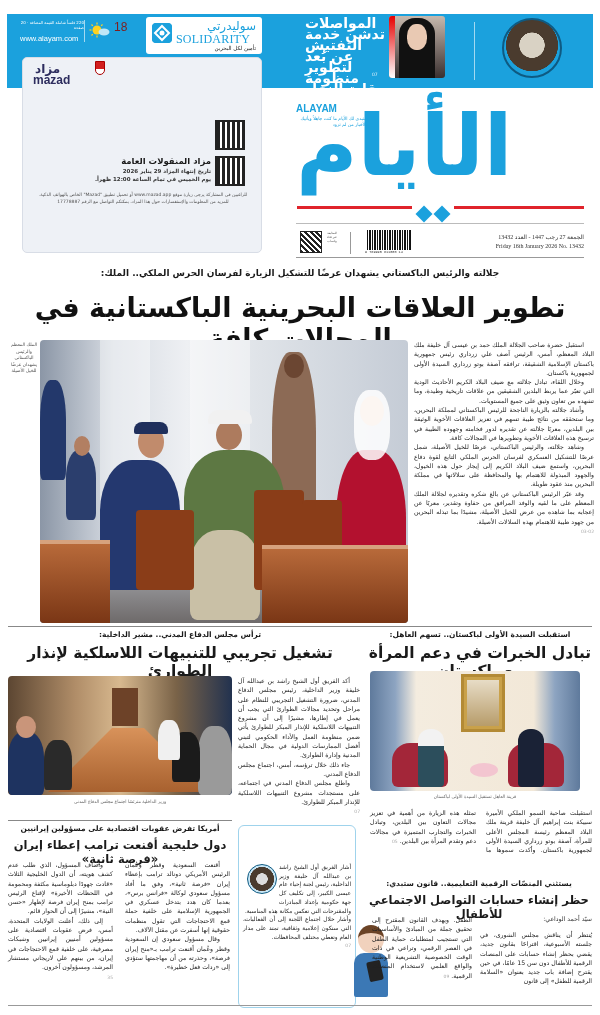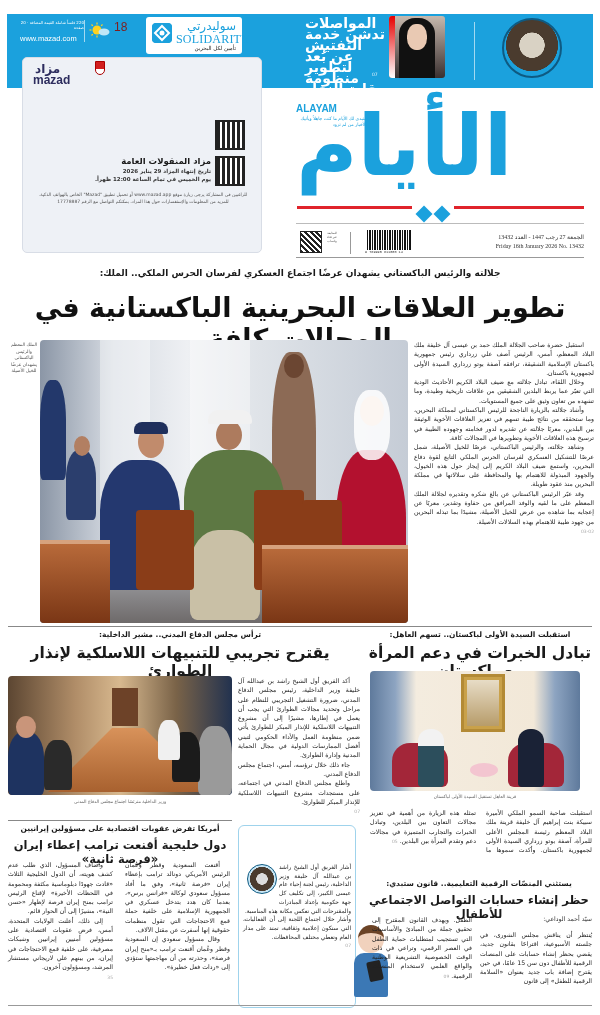--- a/index.html
+++ b/index.html
@@ -8,21 +8,21 @@
 
   
   .top-band { position: absolute; left: 0; top: 0; width: 600px; height: 92px; background: #ffffff; }
   .blue-strip { position: absolute; left: 7px; top: 14px; width: 586px; height: 74px; background: #1ba1dd; }
   .info-block { position: absolute; left: 20px; top: 20px; width: 64px; color: #fff; font-size: 4px; line-height: 5px; text-align: right; direction: rtl; }
   .info-url { position: absolute; left: 20px; top: 34px; font-size: 7.5px; color: #fff; font-family: "Liberation Sans", sans-serif; direction: ltr; }
   .weather-sep { position: absolute; left: 84px; top: 20px; width: 1px; height: 22px; background: rgba(255,255,255,0.6); }
   .weather-icon { position: absolute; left: 88px; top: 22px; width: 22px; height: 16px; }
   .weather-temp { position: absolute; left: 114px; top: 20px; font-size: 12px; color: #7f1d1d; font-family: "Liberation Sans", sans-serif; }
 
-  .solidarity { position: absolute; left: 146px; top: 17px; width: 96px; height: 37px; background: #fff; border-radius: 3px; }
+  .solidarity { position: absolute; left: 146px; top: 17px; width: 116px; height: 37px; background: #fff; border-radius: 3px; }
   .sol-logo { position: absolute; left: 6px; top: 6px; width: 20px; height: 20px; background: #1ba1dd; border-radius: 4px; }
   .sol-ar { position: absolute; right: 6px; top: 2px; font-size: 12px; color: #1ba1dd; direction: rtl; }
   .sol-en { position: absolute; left: 30px; top: 15px; font-size: 12px; color: #1ba1dd; font-family: "Liberation Serif", serif; letter-spacing: 0.2px; }
   .sol-tag { position: absolute; right: 6px; top: 28px; font-size: 5.5px; color: #1a1a1a; direction: rtl; }
 
   
   .year-logo { position: absolute; left: 502px; top: 18px; width: 60px; height: 60px; border-radius: 50%; border: 2px solid #0e5a82; background: radial-gradient(circle at 50% 45%, #d9d2c4 0 30%, #4a3b2e 31% 62%, #1ba1dd 63%); }
   .year-sep { position: absolute; left: 474px; top: 22px; width: 1px; height: 58px; background: rgba(255,255,255,0.6); }
   .promo-photo { position: absolute; left: 389px; top: 16px; width: 56px; height: 62px; border-radius: 3px; background: linear-gradient(#c7b9ae, #3a3030); overflow: hidden; }
   .promo-photo .flag { position: absolute; left: 0; top: 0; width: 6px; height: 62px; background: linear-gradient(#e60000, #ffffff); }
@@ -129,21 +129,21 @@
   .kids-body-r { position: absolute; left: 480px; top: 930px; width: 112px; font-size: 6.2px; line-height: 9.3px; color: #222; direction: rtl; text-align: justify; }
   .kids-body-l { position: absolute; left: 372px; top: 915px; width: 100px; font-size: 6.2px; line-height: 9.3px; color: #222; direction: rtl; text-align: justify; }
   .bottom-rule { position: absolute; left: 8px; top: 1005px; width: 584px; height: 1px; background: #999; }
 </style>
 </head>
 <body>
 
 <div class="top-band">
   <div class="blue-strip"></div>
   <div class="info-block">220 فلساً شاملة القيمة المضافة · 20 صفحة</div>
-  <div class="info-url">www.mazad.com</div>
+  <div class="info-url">www.alayam.com</div>
   <div class="weather-sep"></div>
   <svg class="weather-icon" viewBox="0 0 22 16">
     <circle cx="9" cy="8" r="4.5" fill="#ffd21f"></circle>
     <g stroke="#ffd21f" stroke-width="1.2">
       <line x1="9" y1="0.5" x2="9" y2="2.5"></line>
         <line x1="9" y1="13.5" x2="9" y2="15.5"></line>
       <line x1="1.5" y1="8" x2="3.5" y2="8"></line>
         <line x1="3.5" y1="2.5" x2="4.8" y2="3.8"></line>
       <line x1="3.5" y1="13.5" x2="4.8" y2="12.2"></line>
         <line x1="14.5" y1="2.5" x2="13.2" y2="3.8"></line>
@@ -202,21 +202,21 @@
 <div class="mast-hr-top"></div>
 <div class="mini-qr"></div>
 <div class="mini-qr-text">للمتابعة عبر قناة واتساب</div>
 <div class="mast-vsep"></div>
 <div class="barcode"></div>
 <div class="barcode-num">9 789995 811000 14</div>
 <div class="date-ar">الجمعة 27 رجب 1447 - العدد 13432</div>
 <div class="date-en">Friday 16th January 2026 No. 13432</div>
 <div class="mast-hr-bot"></div>
 
-<div class="kicker">جلالته والرئيس الباكستاني يشهدان عرضًا اجتماع العسكري لفرسان الحرس الملكي.. الملك:</div>
+<div class="kicker">جلالته والرئيس الباكستاني يشهدان عرضًا للتشكيل الزيارة لفرسان الحرس الملكي.. الملك:</div>
 <div class="headline">تطوير العلاقات البحرينية الباكستانية في المجالات كافة</div>
 
 <div class="side-caption">الملك المعظم والرئيس الباكستاني يشهدان عرضًا للخيل الأصيلة</div>
 <div class="lead-photo">
   <div class="lp-col" style="left:60px; width:50px;"></div>
   <div class="lp-col" style="left:150px; width:60px;"></div>
   <div class="lp-floor"></div>
 
   <div class="lp-person" style="left:232px; top:12px; width:44px; height:200px; background:#8c6a55;"></div>
   <div class="lp-head" style="left:244px; top:14px; width:20px; height:24px; background:#6b4632;"></div>
@@ -248,21 +248,21 @@
 <div class="lead-body">
   <p>استقبل حضرة صاحب الجلالة الملك حمد بن عيسى آل خليفة ملك البلاد المعظم، أمس، الرئيس آصف علي زرداري رئيس جمهورية باكستان الإسلامية الشقيقة، ترافقه آصفة بوتو زرداري السيدة الأولى لجمهورية باكستان.</p>
   <p>وخلال اللقاء، تبادل جلالته مع ضيف البلاد الكريم الأحاديث الودية التي تعبّر عما يربط البلدين الشقيقين من علاقات تاريخية وطيدة، وما تشهده من تعاون وثيق على جميع المستويات.</p>
   <p>وأشاد جلالته بالزيارة الناجحة للرئيس الباكستاني لمملكة البحرين، وما ستحققه من نتائج طيبة تسهم في تعزيز العلاقات الأخوية الوثيقة بين البلدين، معربًا جلالته عن تقديره لدور فخامته وجهوده الطيبة في ترسيخ هذه العلاقات الأخوية وتطويرها في المجالات كافة.</p>
   <p>وشاهد جلالته، والرئيس الباكستاني، عرضًا للخيل الأصيلة، شمل عرضًا للتشكيل العسكري لفرسان الحرس الملكي التابع لقوة دفاع البحرين، واستمع ضيف البلاد الكريم إلى إيجاز حول هذه الخيول، والجهود المبذولة للاهتمام بها والمحافظة على سلالاتها في مملكة البحرين منذ عقود طويلة.</p>
   <p>وقد عبّر الرئيس الباكستاني عن بالغ شكره وتقديره لجلالة الملك المعظم على ما لقيه والوفد المرافق من حفاوة وتقدير، معربًا عن إعجابه بما شاهده من عرض للخيل الأصيلة، مشيدًا بما تبذله البحرين من جهود طيبة للاهتمام بهذه السلالات الأصيلة.</p>
   <span class="page-ref">03-02</span>
 </div>
 
 <div class="s2-kicker-l">ترأس مجلس الدفاع المدني.. مشير الداخلية:</div>
-<div class="s2-head-l">يقترح تجريبي للتنبيهات اللاسلكية لإنذار الطوارئ</div>
+<div class="s2-head-l">تشغيل تجريبي للتنبيهات اللاسلكية لإنذار الطوارئ</div>
 <div class="s2-kicker-r">استقبلت السيدة الأولى لباكستان.. تسهم العاهل:</div>
 <div class="s2-head-r">تبادل الخبرات في دعم المرأة مع باكستان</div>
 
 <div class="meeting-photo">
   <div class="mp-door"></div>
   <div class="mp-table"></div>
   <div class="lp-person" style="left:0; top:56px; width:36px; height:63px; background:#1e3360;"></div>
   <div class="lp-head" style="left:8px; top:40px; width:20px; height:22px; background:#c9957a;"></div>
   <div class="lp-person" style="left:36px; top:64px; width:28px; height:50px; background:#2a2a2a;"></div>
   <div class="lp-person" style="left:190px; top:50px; width:34px; height:69px; background:#9a9a9a;"></div>

